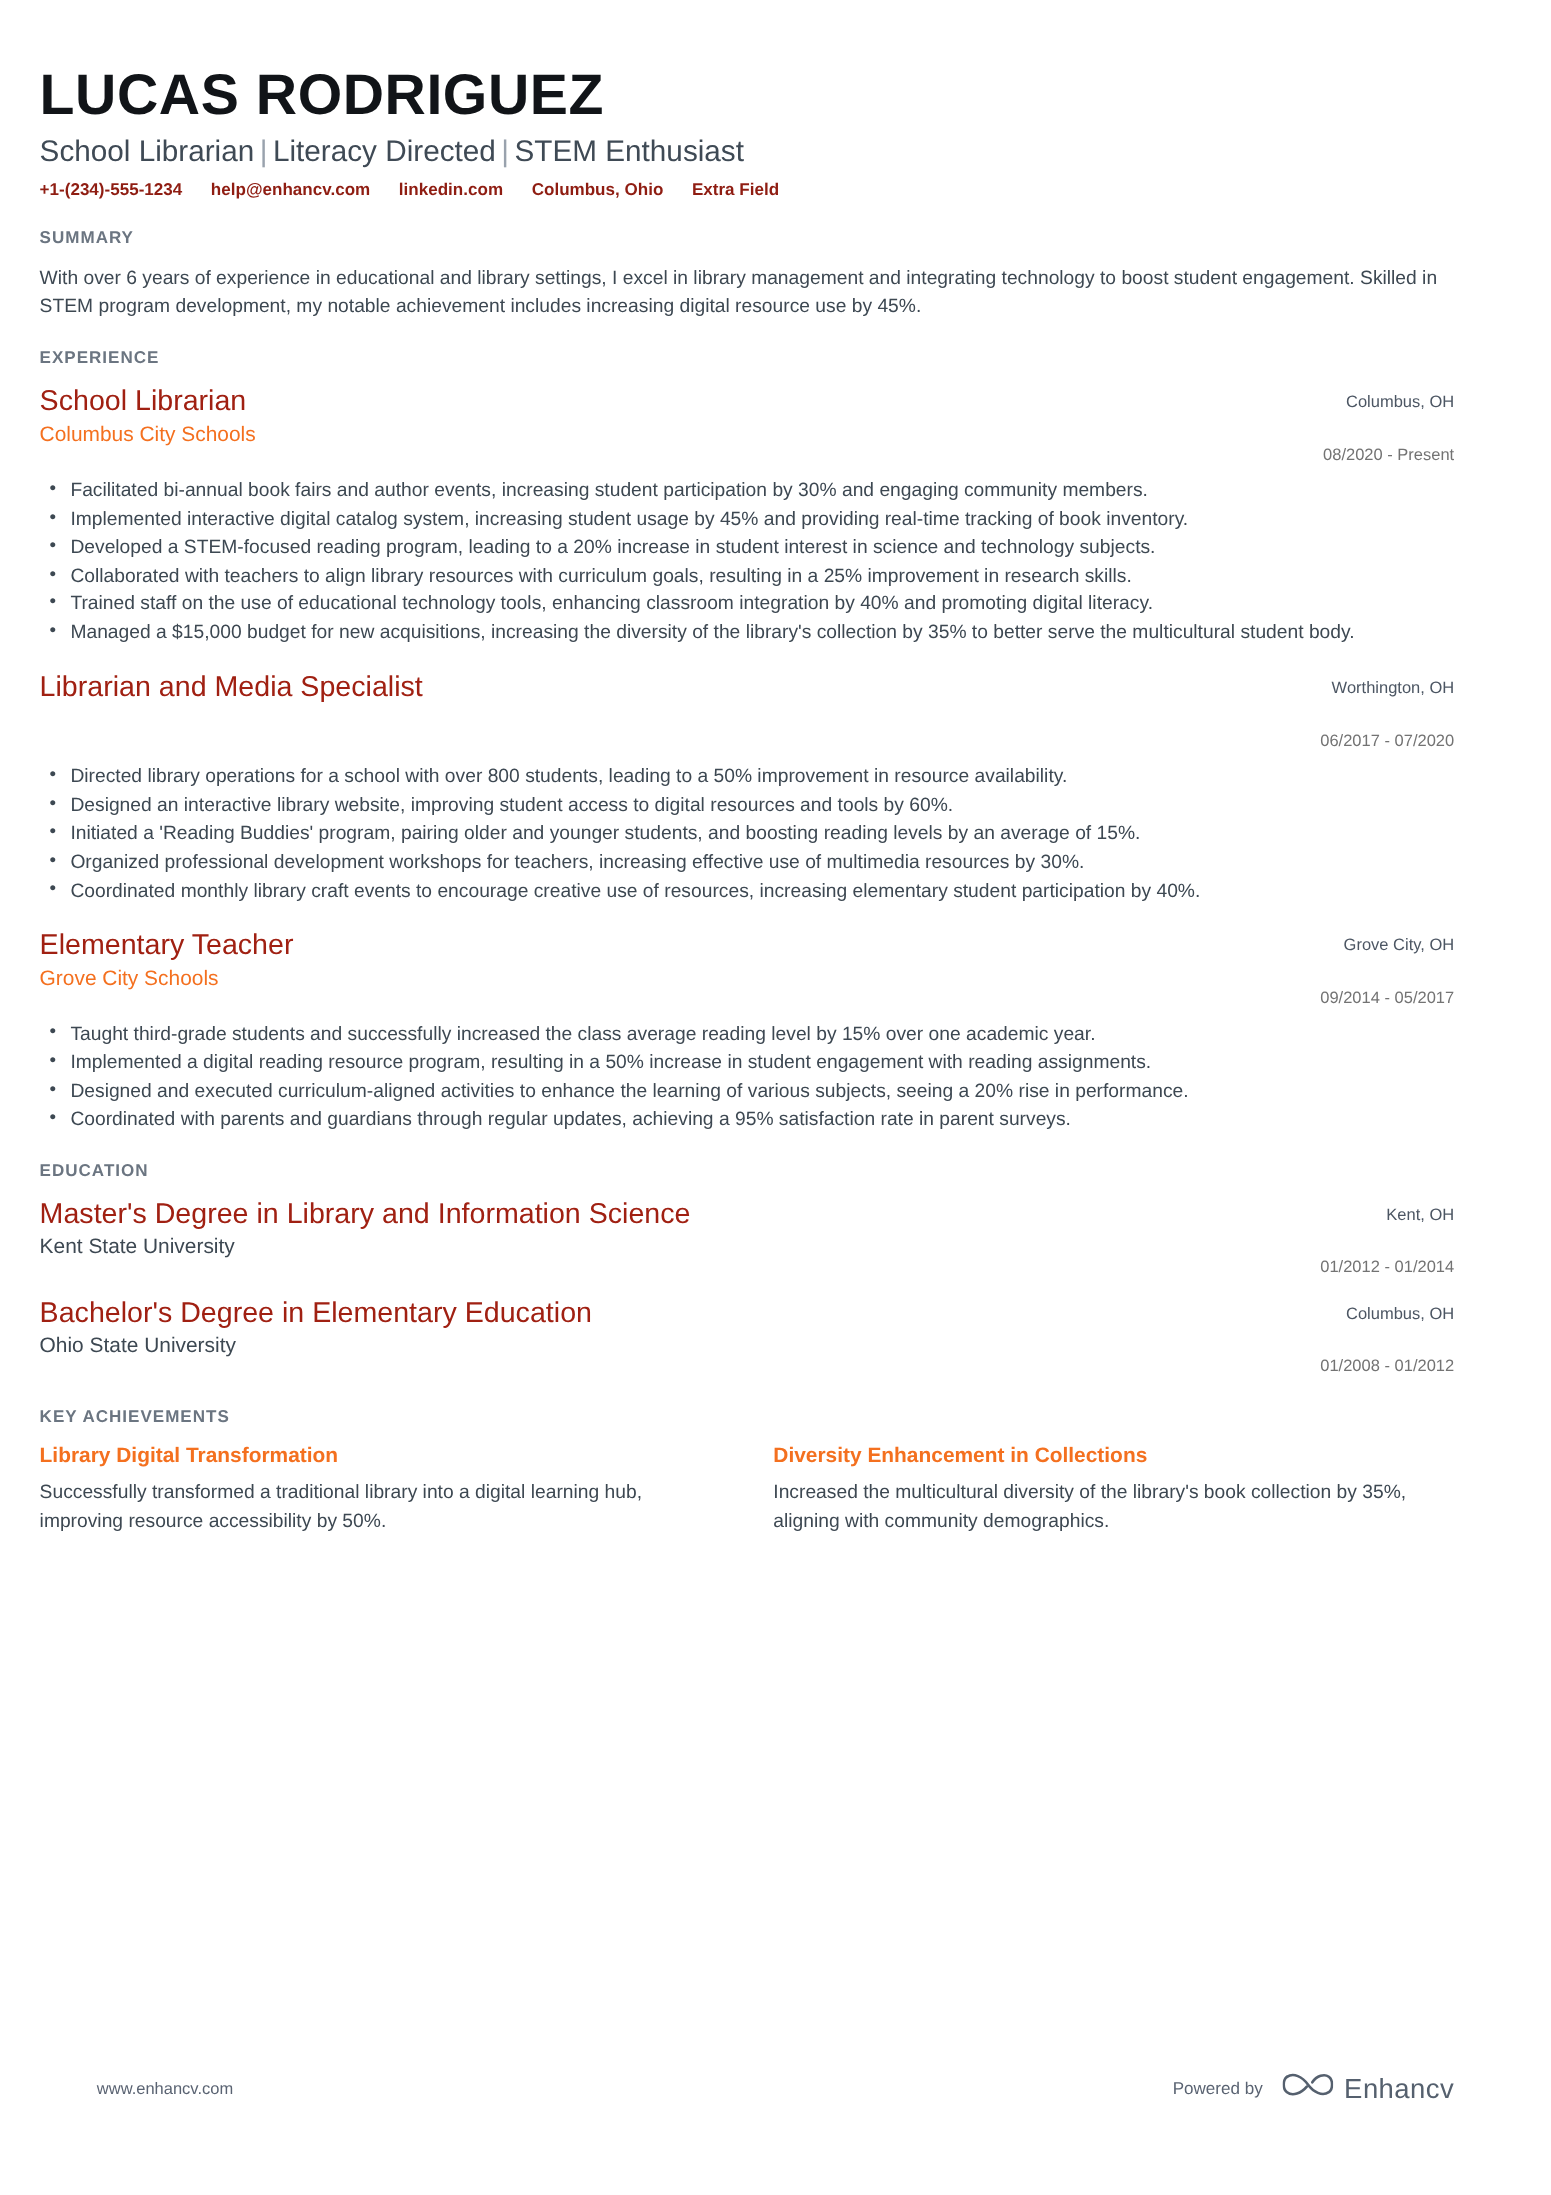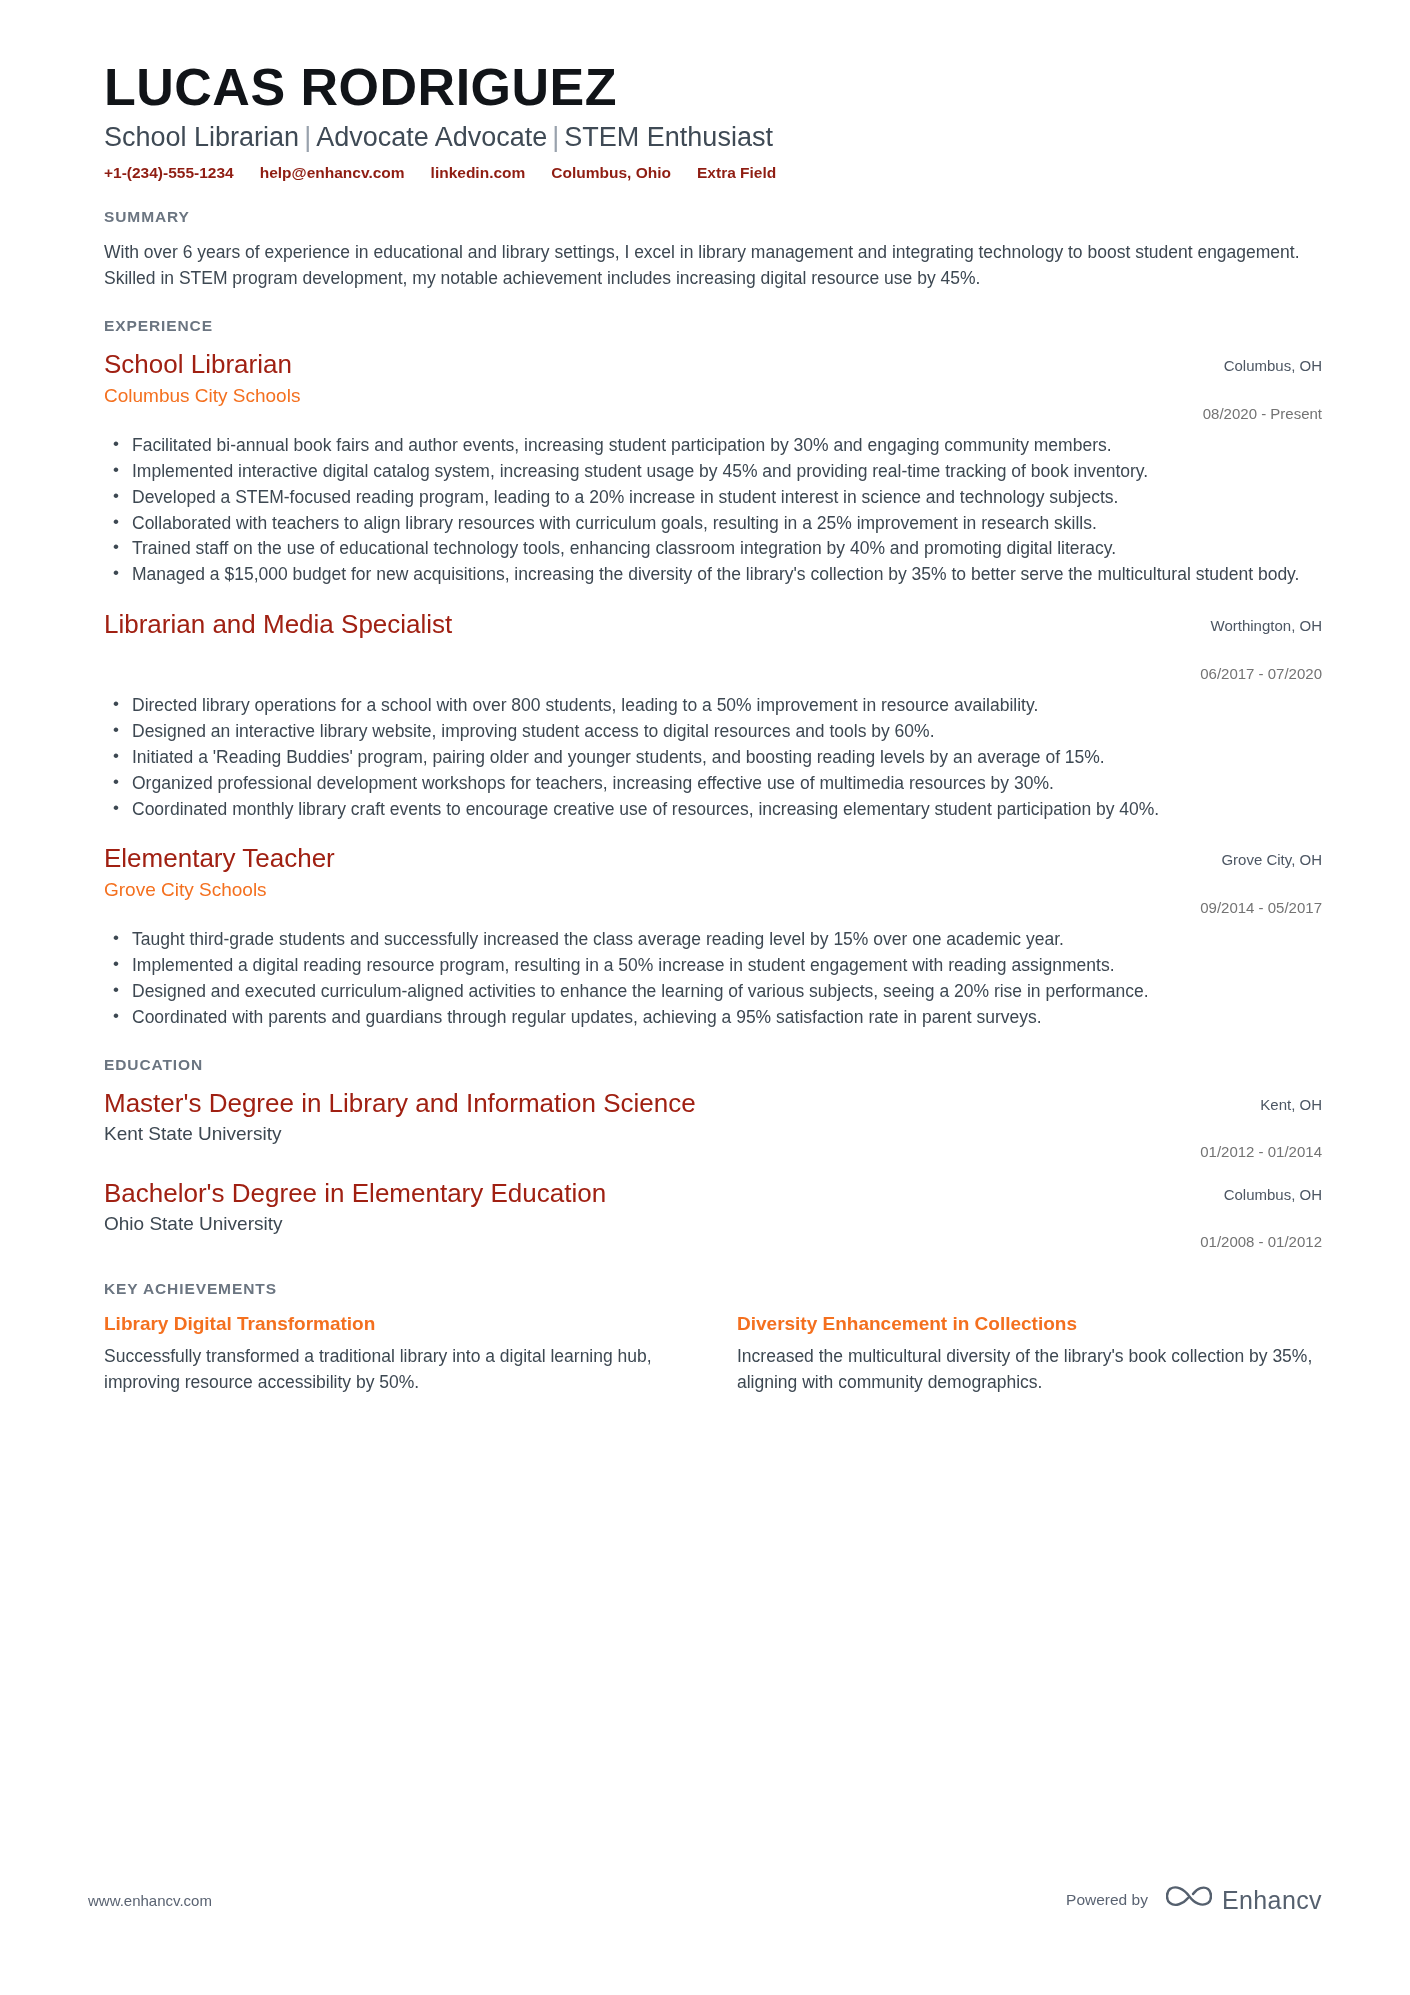--- a/index.html
+++ b/index.html
@@ -13,21 +13,21 @@
     height: 1995px;
     font-family: "Liberation Sans", sans-serif;
     color: #3d4852;
     position: relative;
     overflow: hidden;
   }
   .page {
     position: relative;
     width: 1410px;
     height: 1995px;
-    padding: 60px 88px 0 104px;
+    padding: 60px 88px 0 36px;
     background: #fff;
   }
 
   
   .name {
     font-size: 52px;
     font-weight: bold;
     letter-spacing: 0.5px;
     color: #111418;
     line-height: 1.05;
@@ -200,21 +200,21 @@
   }
 </style>
 </head>
 <body>
 
 <div class="page">
 
   <div>
     <h1 class="name">LUCAS RODRIGUEZ</h1>
     <div class="headline">
-      <span>School Librarian</span><span class="sep">|</span><span>Advocate Advocate</span><span class="sep">|</span><span>STEM Enthusiast</span>
+      <span>School Librarian</span><span class="sep">|</span><span>Literacy Directed</span><span class="sep">|</span><span>STEM Enthusiast</span>
     </div>
     <div class="contact-row">
       <span class="contact-item">+1-(234)-555-1234</span>
       <span class="contact-item">help@enhancv.com</span>
       <span class="contact-item">linkedin.com</span>
       <span class="contact-item">Columbus, Ohio</span>
       <span class="contact-item">Extra Field</span>
     </div>
   </div>
 

